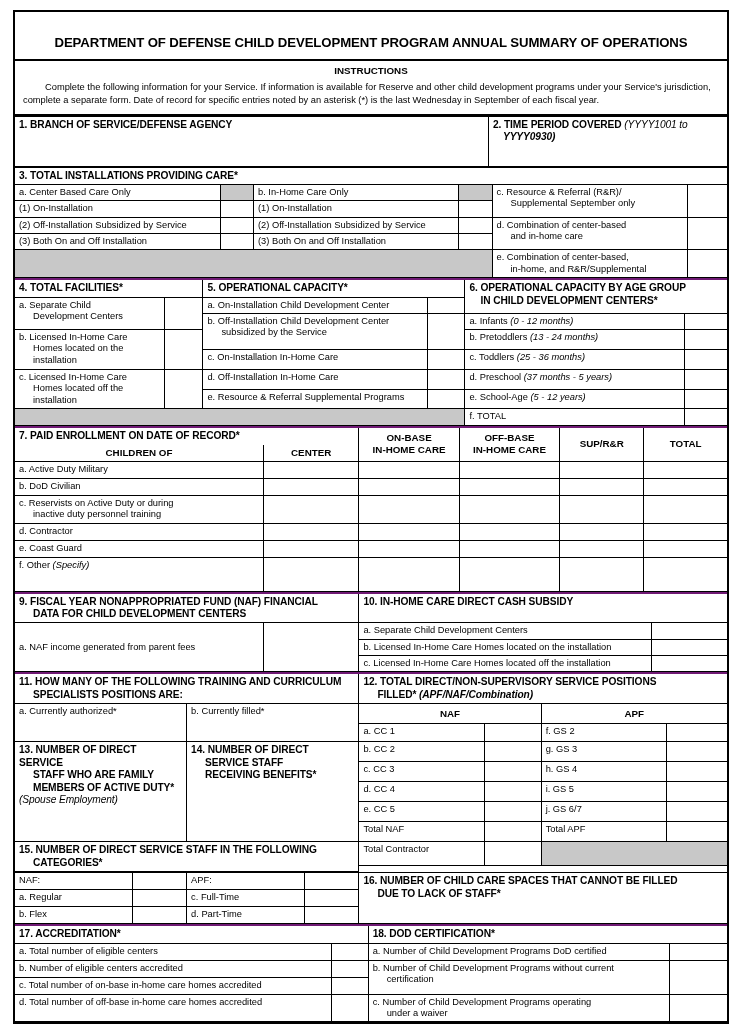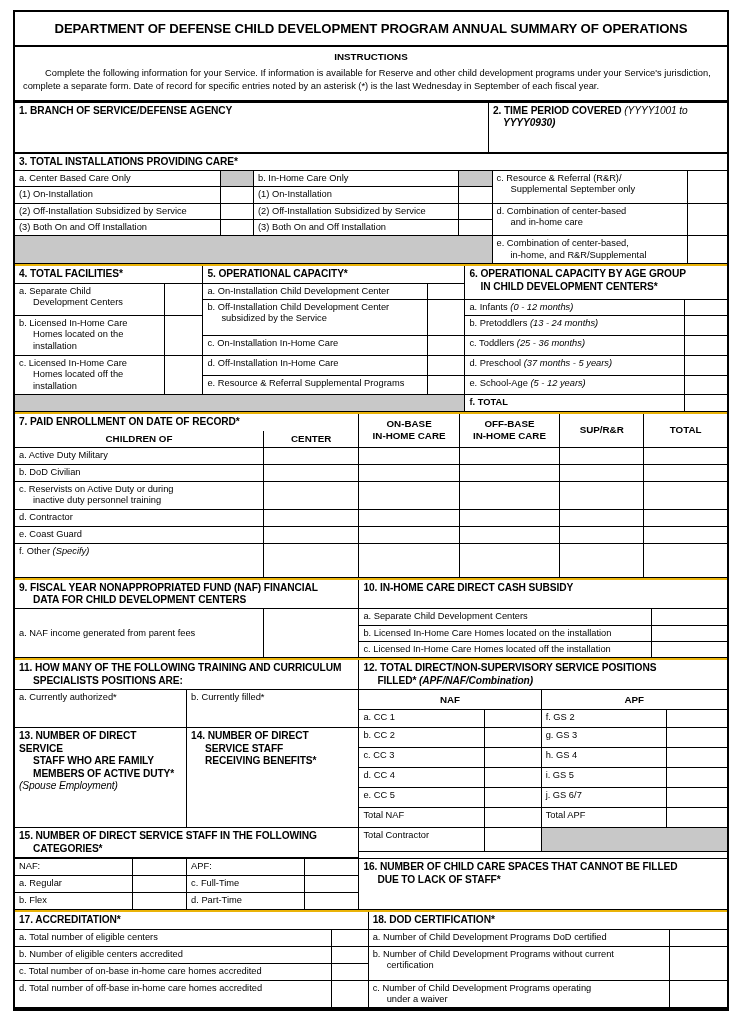--- a/index.html
+++ b/index.html
@@ -43,29 +43,29 @@
     font-weight: bold;
     font-size: 9.8px;
   }
   .ital { font-style: italic; }
   .ctr { text-align: center; }
   .shade { background: #c8c8c8; }
   .nob-b { border-bottom: none; }
   .nob-t { border-top: none; }
   .nob-l { border-left: none; }
   .nob-r { border-right: none; }
-  .thick-t { border-top: 2px solid #eab308; }
+  .thick-t { border-top: 2px solid #701a75; }
   .thick-b { border-bottom: 2px solid #000; }
   .indent { padding-left: 14px; display: block; }
 
   
   .title-bar {
     border-bottom: 2px solid #000;
     text-align: center;
-    padding: 9px 4px 9px 4px;
+    padding: 23px 4px 9px 4px;
     font-weight: bold;
     font-size: 13.2px;
     letter-spacing: -0.1px;
   }
   
   .instr-wrap {
     border-bottom: 2px solid #000;
     padding: 4px 8px 7px 8px;
   }
   .instr-title {
@@ -258,21 +258,21 @@
         <td></td>
         <td>
           <span>e. School-Age </span><span class="ital">(5 - 12 years)</span>
         </td>
         <td class="nob-r"></td>
       </tr>
 
       <tr>
         <td colspan="4" class="shade nob-l" style="height:17px"></td>
         <td>
-          <span style="font-weight:bold">f. TOTAL</span>
+          <span style="font-weight:normal">f. TOTAL</span>
         </td>
         <td class="nob-r"></td>
       </tr>
     </tbody>
       </table>
 
     <table>
       <colgroup>
         <col style="width:34.9%">
           <col style="width:13.4%">

